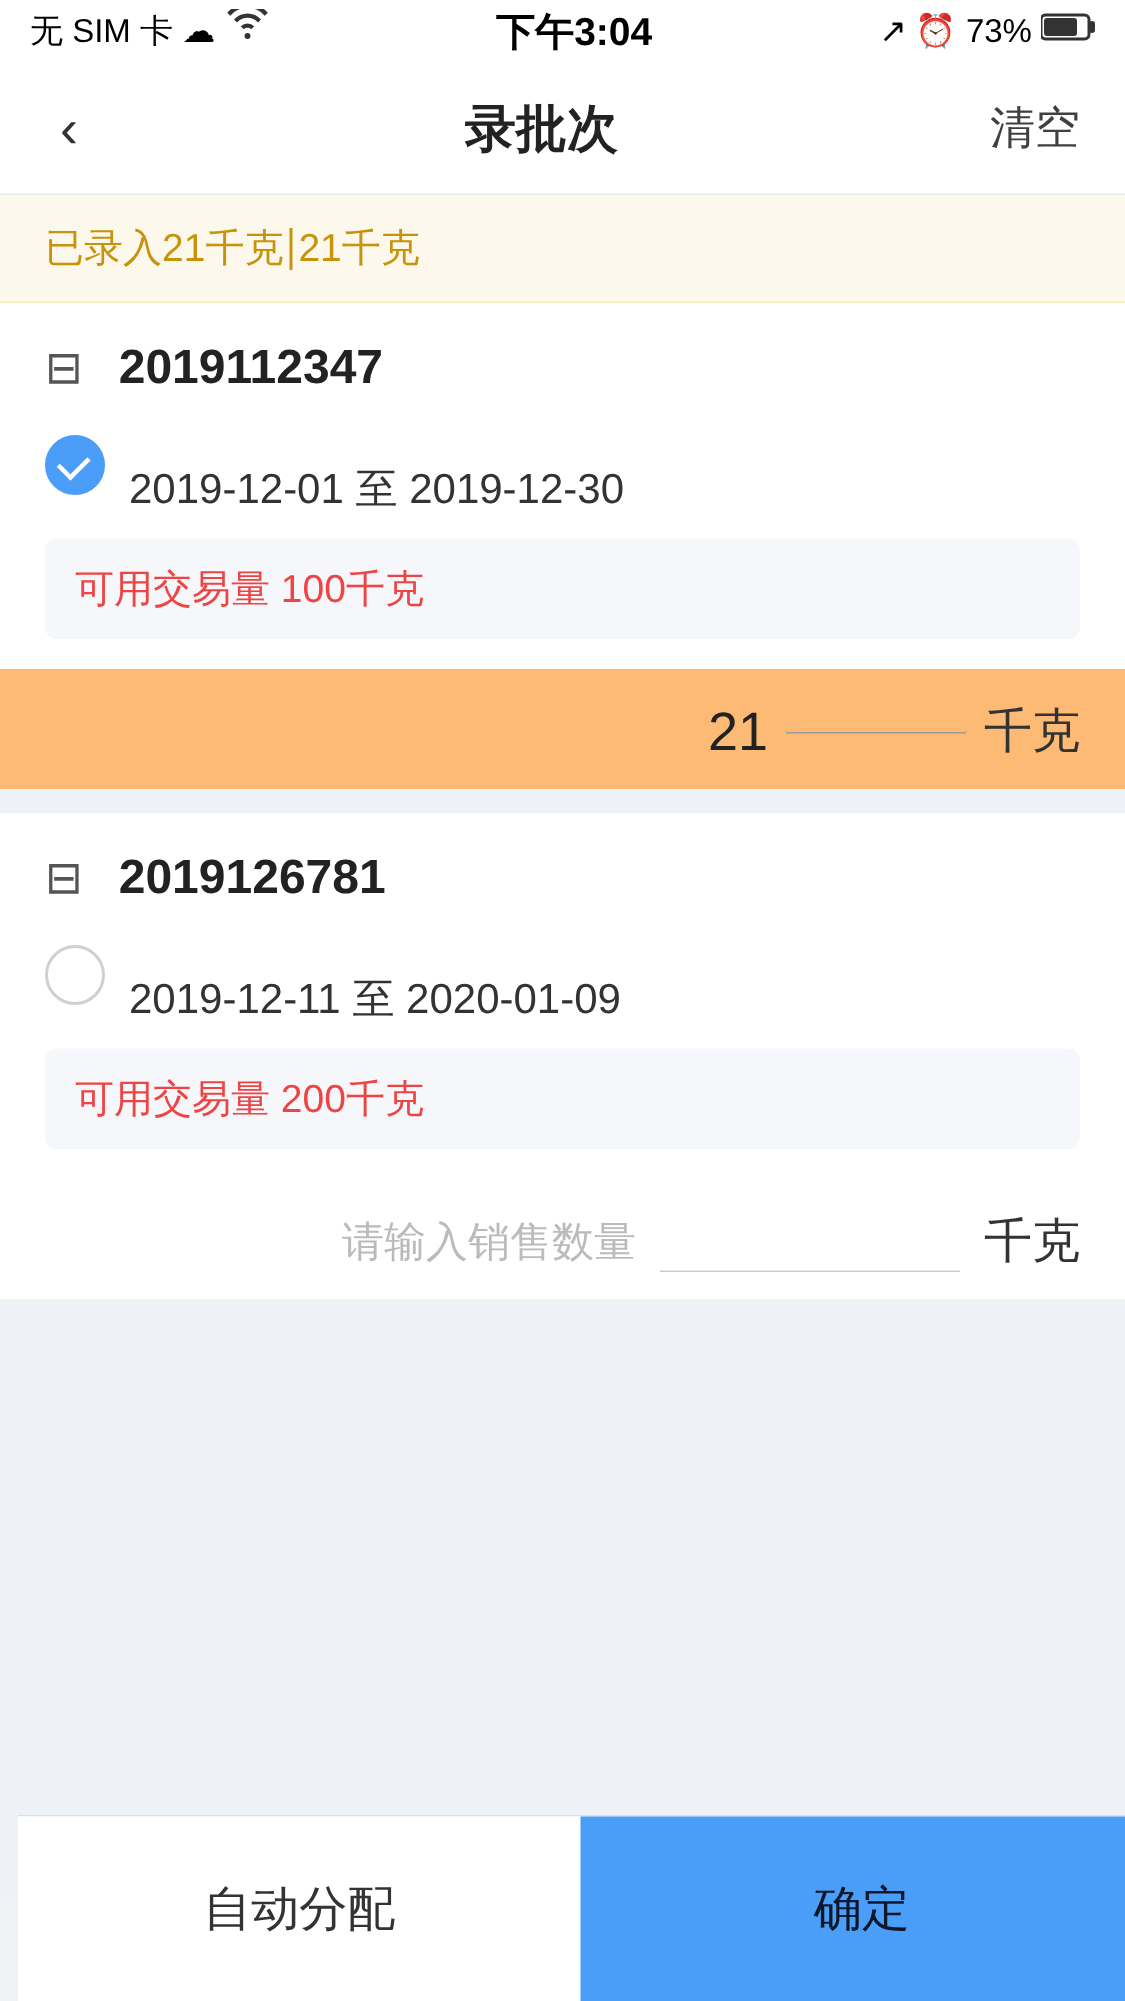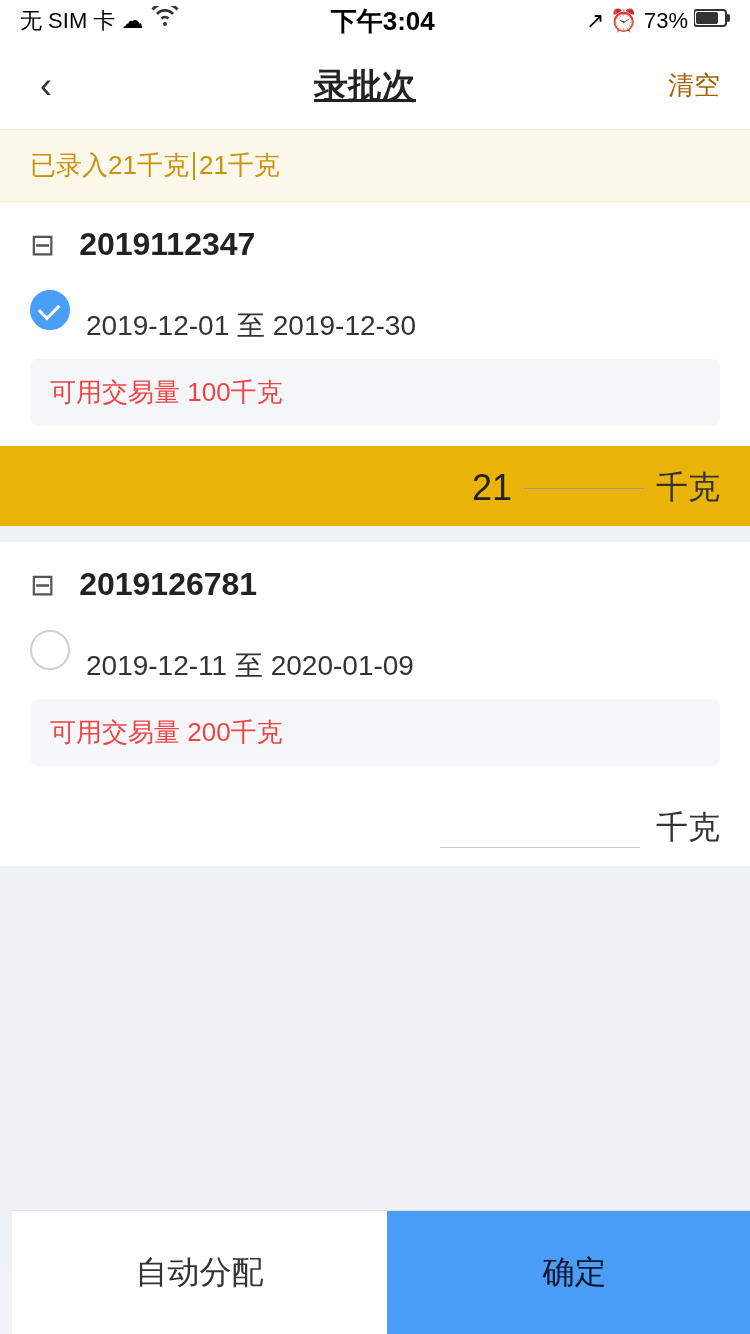--- a/index.html
+++ b/index.html
@@ -56,25 +56,24 @@
     .nav-back {
       font-size: 36px;
       color: #333;
       cursor: pointer;
       padding: 10px;
     }
     .nav-title {
       font-size: 34px;
       font-weight: 600;
       color: #222;
-      text-decoration: underline;
     }
     .nav-clear {
-      font-size: 26px;
-      color: #a16207;
+      font-size: 30px;
+      color: #404040;
       cursor: pointer;
     }
 
     
     .info-banner {
       background: #fdf8ec;
       padding: 18px 30px;
       display: flex;
       align-items: center;
       gap: 4px;
@@ -161,21 +160,21 @@
       color: #ef4444;
       margin-left: 0;
     }
 
     
     .qty-row {
       display: flex;
       align-items: center;
       justify-content: flex-end;
       padding: 20px 30px 16px 30px;
-      background: #eab308;
+      background: #fdba74;
       gap: 12px;
     }
     .qty-value {
       font-size: 36px;
       color: #222;
       font-weight: 500;
     }
     .qty-unit {
       font-size: 32px;
       color: #333;
@@ -337,20 +336,21 @@
         <span class="batch-id">2019126781</span>
       </div>
       <div class="batch-date-row">
         <div class="radio-circle"></div>
         <span class="batch-date">2019-12-11 至 2020-01-09</span>
       </div>
       <div class="avail-row">可用交易量 200千克</div>
     </div>
 
     <div class="qty-input-row">
+      <span class="qty-placeholder">请输入销售数量</span>
       <div class="qty-input-underline"></div>
       <span class="qty-unit2">千克</span>
     </div>
   </div>
 
   <div class="empty-area"></div>
 </div>
 
 <div class="bottom-bar">
   <button class="btn-auto">自动分配</button>

